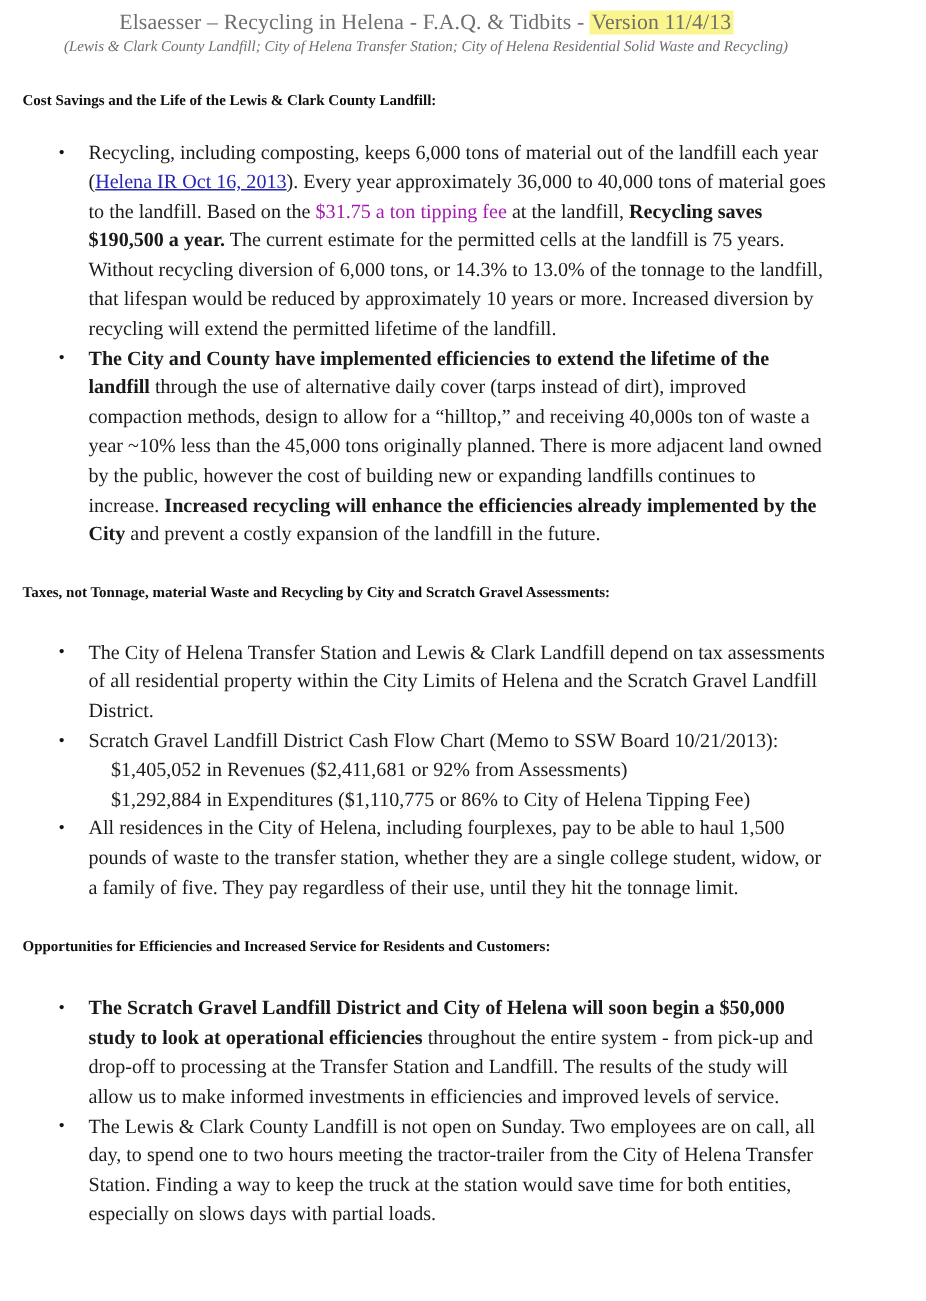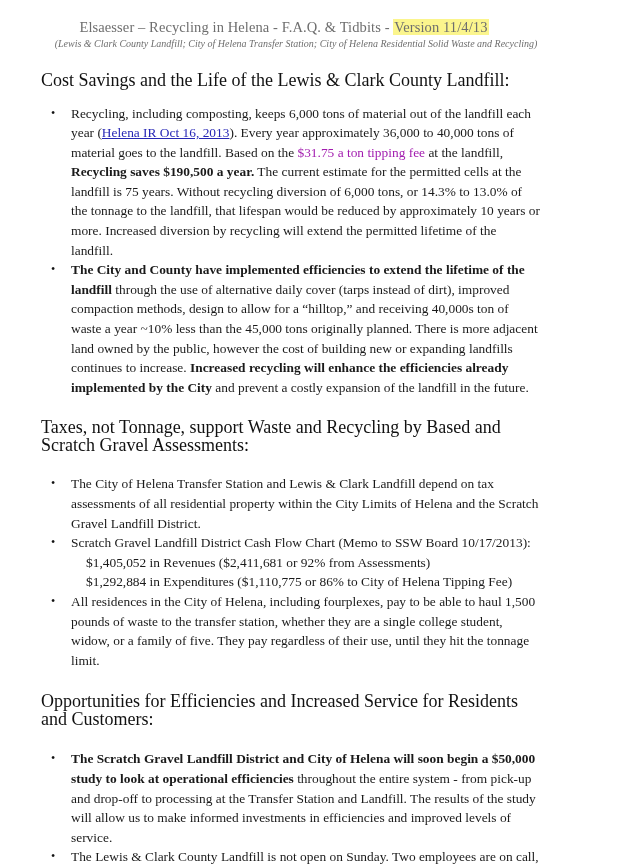--- a/index.html
+++ b/index.html
@@ -13,21 +13,21 @@
     overflow: hidden;
     font-family: "Liberation Serif", "DejaVu Serif", serif;
     color: #1a1a1a;
     -webkit-font-smoothing: antialiased;
   }
   .page {
     width: 568px;
     height: 867px;
     position: relative;
     box-sizing: border-box;
-    padding: 16px;
+    padding: 4px;
   }
 
   
   .doc-header {
     text-align: center;
     color: #6e6e6e;
     padding-top: 2px;
   }
   .doc-title {
     font-size: 14.5px;
@@ -45,25 +45,25 @@
     line-height: 16.5px;
     margin: 0 auto;
     width: 560px;
   }
 
   
   .section {
     margin: 0;
   }
   .section-heading {
-    font-weight: normal;
-    font-size: 18px;
+    font-weight: bold;
+    font-size: 10px;
     line-height: 18px;
     color: #111111;
-    margin-left: 25px;
+    margin-left: 11px;
     margin-right: 14px;
   }
   .sec-1-head { margin-top: 18px; }
   .sec-2-head { margin-top: 21px; }
   .sec-3-head { margin-top: 22px; }
 
   ul.bullets {
     list-style: none;
     margin: 0;
     padding: 0;
@@ -122,24 +122,24 @@
 
   <div id="sections-root">
       <div class="section">
         <div class="section-heading sec-1-head">Cost Savings and the Life of the Lewis &amp; Clark County Landfill:</div>
         <ul class="bullets first">
           <li class="bullet"><span>Recycling, including composting, keeps 6,000 tons of material out of the landfill each year (</span><a class="doclink" href="#">Helena IR Oct 16, 2013</a><span>). Every year approximately 36,000 to 40,000 tons of material goes to the landfill. Based on the </span><span class="bluetext">$31.75 a ton tipping fee</span><span> at the landfill, </span><span class="b">Recycling saves $190,500 a year.</span><span> The current estimate for the permitted cells at the landfill is 75 years.  Without recycling diversion of 6,000 tons, or 14.3% to 13.0% of the tonnage to the landfill, that lifespan would be reduced by approximately 10 years or more.  Increased diversion by recycling will extend the permitted lifetime of the landfill.</span></li>
           <li class="bullet"><span class="b">The City and County have implemented efficiencies to extend the lifetime of the landfill</span><span> through the use of alternative daily cover (tarps instead of dirt), improved compaction methods, design to allow for a “hilltop,” and receiving 40,000s ton of waste a year ~10% less than the 45,000 tons originally planned.  There is more adjacent land owned by the public, however the cost of building new or expanding landfills continues to increase.  </span><span class="b">Increased recycling will enhance the efficiencies already implemented by the City</span><span> and prevent a costly expansion of the landfill in the future.</span></li>
         </ul>
       </div>
       <div class="section">
-        <div class="section-heading sec-2-head">Taxes, not Tonnage, support Waste and Recycling by Based and Scratch Gravel Assessments:</div>
+        <div class="section-heading sec-2-head">Taxes, not Tonnage, material Waste and Recycling by City and Scratch Gravel Assessments:</div>
         <ul class="bullets second">
           <li class="bullet"><span>The City of Helena Transfer Station and Lewis &amp; Clark Landfill depend on tax assessments of all residential property within the City Limits of Helena and the Scratch Gravel Landfill District.</span></li>
-          <li class="bullet"><span>Scratch Gravel Landfill District Cash Flow Chart (Memo to SSW Board 10/17/2013):</span><div class="subline" style="padding-left: 15px;">$1,405,052 in Revenues ($2,411,681 or 92% from Assessments)</div><div class="subline" style="padding-left: 15px;">$1,292,884 in Expenditures ($1,110,775 or 86% to City of Helena Tipping Fee)</div></li>
+          <li class="bullet"><span>Scratch Gravel Landfill District Cash Flow Chart (Memo to SSW Board 10/21/2013):</span><div class="subline" style="padding-left: 15px;">$1,405,052 in Revenues ($2,411,681 or 92% from Assessments)</div><div class="subline" style="padding-left: 15px;">$1,292,884 in Expenditures ($1,110,775 or 86% to City of Helena Tipping Fee)</div></li>
           <li class="bullet"><span>All residences in the City of Helena, including fourplexes, pay to be able to haul 1,500 pounds of waste to the transfer station, whether they are a single college student, widow, or a family of five. They pay regardless of their use, until they hit the tonnage limit.</span></li>
         </ul>
       </div>
       <div class="section">
         <div class="section-heading sec-3-head">Opportunities for Efficiencies and Increased Service for Residents and Customers:</div>
         <ul class="bullets third">
           <li class="bullet"><span class="b">The Scratch Gravel Landfill District and City of Helena will soon begin a $50,000 study to look at operational efficiencies</span><span> throughout the entire system - from pick-up and drop-off to processing at the Transfer Station and Landfill.  The results of the study will allow us to make informed investments in efficiencies and improved levels of service.</span></li>
           <li class="bullet"><span>The Lewis &amp; Clark County Landfill is not open on Sunday. Two employees are on call, all day, to spend one to two hours meeting the tractor-trailer from the City of Helena Transfer Station. Finding a way to keep the truck at the station would save time for both entities, especially on slows days with partial loads.</span></li>
         </ul>
       </div>

